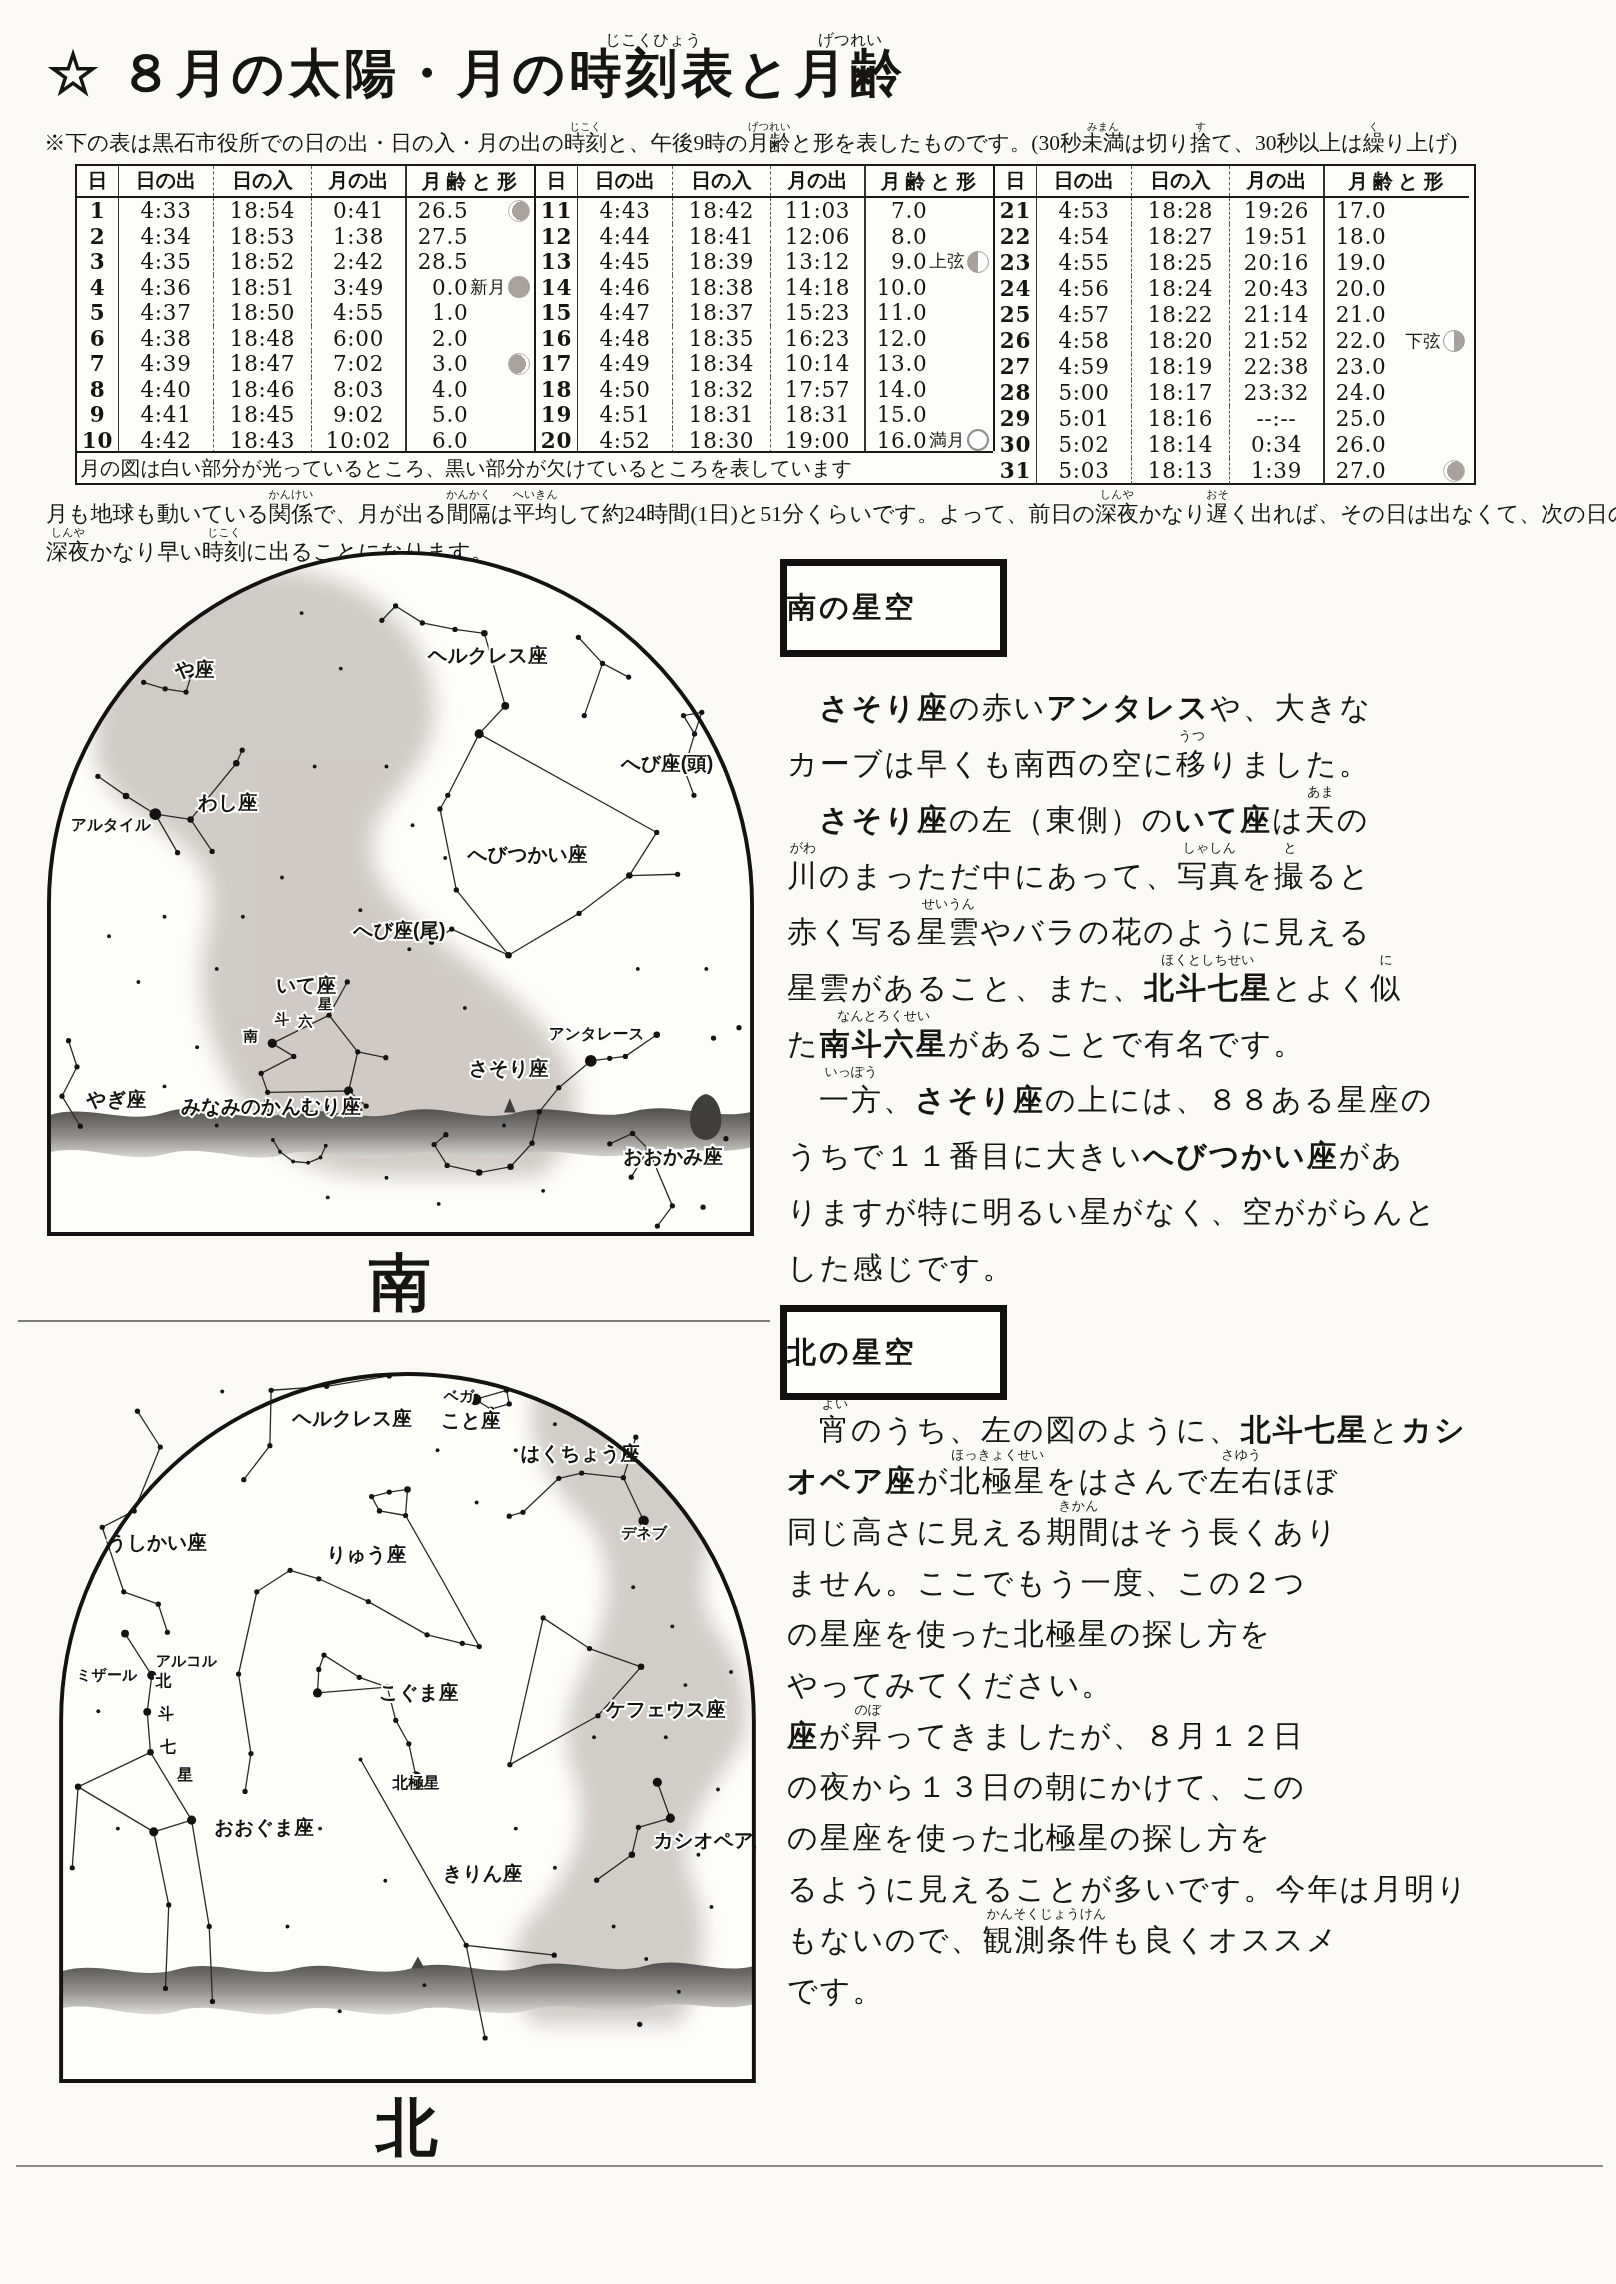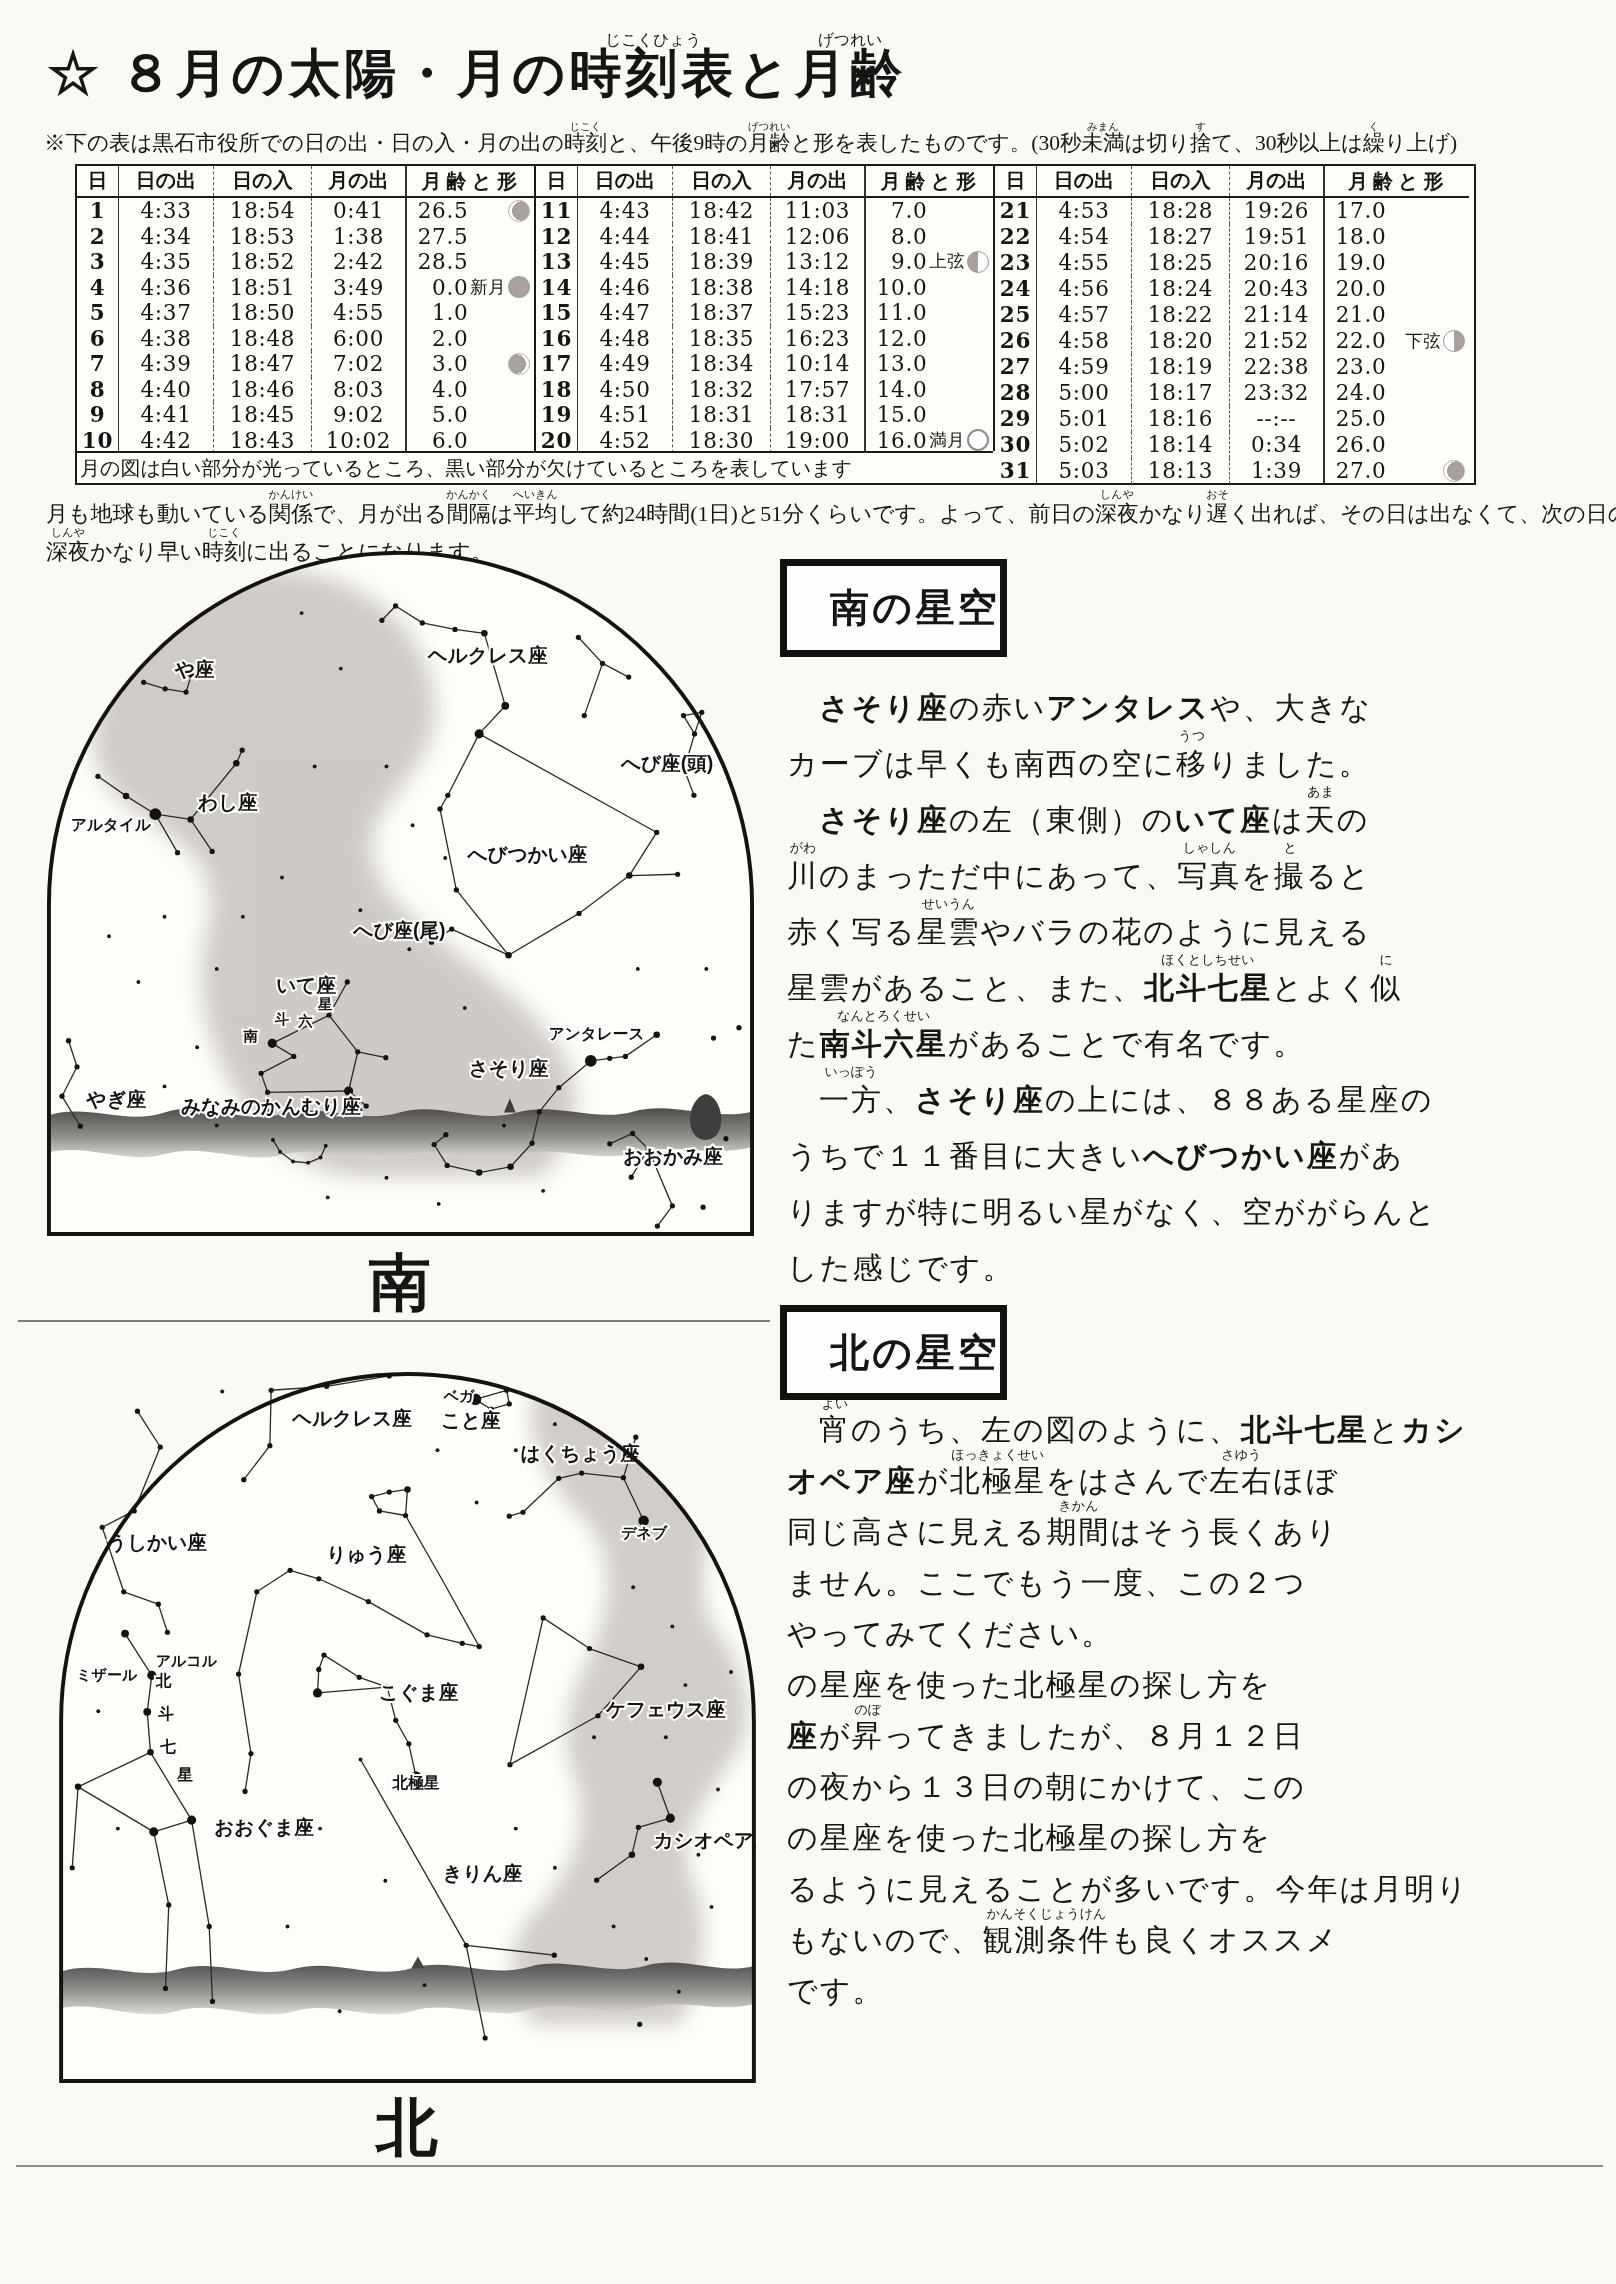--- a/index.html
+++ b/index.html
@@ -61,22 +61,22 @@
   
   svg.chart{position:absolute}
   .star{fill:#141311}
   .cons{fill:none;stroke:#2b2a27;stroke-width:2;stroke-linejoin:round;stroke-linecap:round}
   .clabel{font-family:"Liberation Sans",sans-serif;font-weight:700;fill:#141311;
           paint-order:stroke;stroke:#ffffff;stroke-width:6px;text-anchor:middle}
   .dirlabel{font-size:62px;font-weight:700;text-align:center;letter-spacing:1.3px}
   .sepline{background:#7c7b78;height:2px}
 
   
-  .secbox{border:7.2px solid #121110;background:#fefefc;display:flex;align-items:center;justify-content:flex-end;
-          font-size:39px;font-weight:700;letter-spacing:3.3px;white-space:nowrap}
+  .secbox{border:7.2px solid #121110;background:#fefefc;display:flex;align-items:center;justify-content:flex-start;
+          font-size:29px;font-weight:700;letter-spacing:3.3px;white-space:nowrap}
 
   
   .bodycol .tline{white-space:nowrap;letter-spacing:2px}
   #southbody{left:787px;top:680px;font-size:30px}
   #southbody .tline{height:56px;line-height:56px}
   #northbody{left:787px;top:1404px;font-size:30px}
   #northbody .tline{height:51px;line-height:51px}
   .bodycol .rt{font-size:13px}
 </style>
 </head>
@@ -812,22 +812,22 @@
   </div>
 
 <div class="abs secbox" style="left:780px;top:1305px;width:213px;height:81px">
     <span>北の星空</span>
   </div>
 <div class="abs bodycol" id="northbody">
     <div class="tline"><span>　</span><span class="rb"><span>宵</span><span class="rt">よい</span></span><span>のうち、左の図のように、</span><span class="em">北斗七星</span><span>と</span><span class="em">カシ</span></div>
     <div class="tline"><span class="em">オペア座</span><span>が</span><span class="rb"><span>北極星</span><span class="rt">ほっきょくせい</span></span><span>をはさんで</span><span class="rb"><span>左右</span><span class="rt">さゆう</span></span><span>ほぼ</span></div>
     <div class="tline"><span>同じ高さに見える</span><span class="rb"><span>期間</span><span class="rt">きかん</span></span><span>はそう長くあり</span></div>
     <div class="tline"><span>ません。ここでもう一度、この２つ</span></div>
+    <div class="tline"><span>の星座を使った北極星の探し方を</span></div>
     <div class="tline"><span>やってみてください。</span></div>
-    <div class="tline"><span>の星座を使った北極星の探し方を</span></div>
     <div class="tline"><span class="em">座</span><span>が</span><span class="rb"><span>昇</span><span class="rt">のぼ</span></span><span>ってきましたが、８月１２日</span></div>
     <div class="tline"><span>の夜から１３日の朝にかけて、この</span></div>
     <div class="tline"><span>の星座を使った北極星の探し方を</span></div>
     <div class="tline"><span>るように見えることが多いです。今年は月明り</span></div>
     <div class="tline"><span>もないので、</span><span class="rb"><span>観測条件</span><span class="rt">かんそくじょうけん</span></span><span>も良くオススメ</span></div>
     <div class="tline"><span>です。</span></div>
   </div>
 
 
 </body></html>

